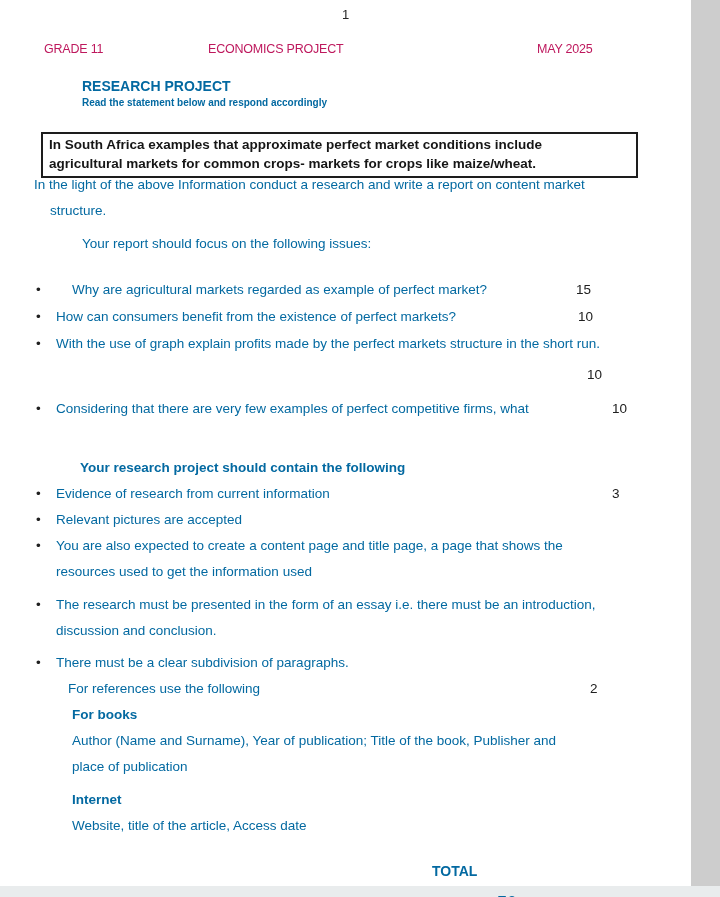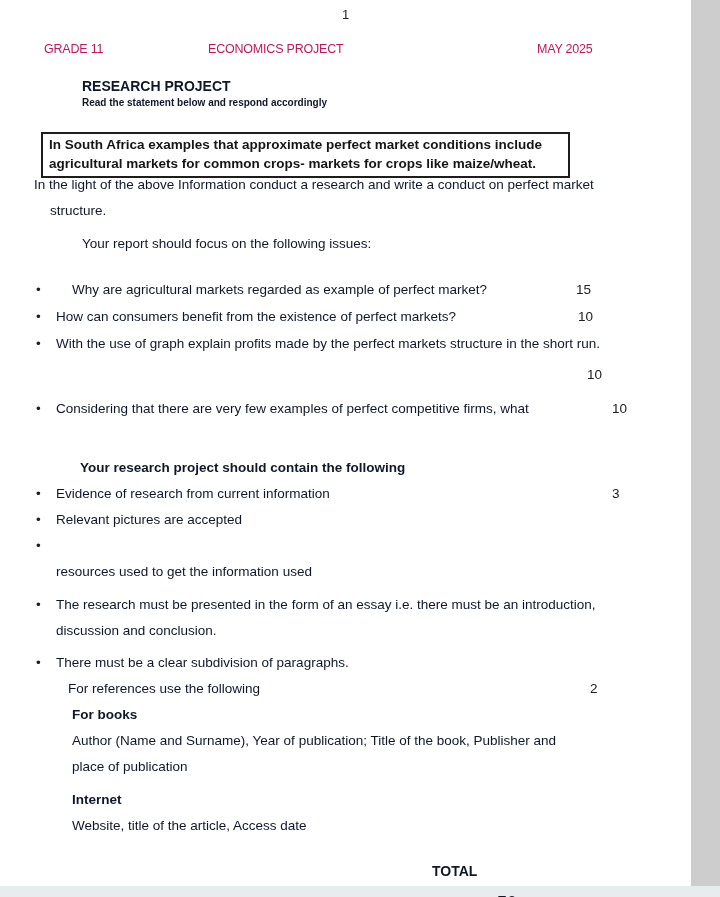--- a/index.html
+++ b/index.html
@@ -7,30 +7,30 @@
     position:relative;
     width:720px;height:897px;
     background:#ffffff;
     overflow:hidden;
     font-family:"Liberation Sans","DejaVu Sans",sans-serif;
     color:#202020;
   }
   .right-gutter{position:absolute;left:691px;top:0;width:29px;height:886px;background:#cdcdcd;}
   .bottom-gutter{position:absolute;left:0;top:886px;width:720px;height:11px;background:#e9eced;}
 
-  .line{position:absolute;white-space:nowrap;font-size:13.5px;line-height:18px;color:#0f172a;}
+  .line{position:absolute;white-space:nowrap;font-size:13.5px;line-height:18px;color:#0369a1;}
   .bold{font-weight:700;}
   .hdr{font-size:12.5px;letter-spacing:-0.2px;color:#be185d;}
   .pagenum{font-size:13px;color:#262626;}
 
   .bullet-dot{position:absolute;font-size:13.5px;line-height:18px;color:#202020;}
   .marks{position:absolute;font-size:13.5px;line-height:18px;color:#202020;}
 
   .statement-box{
-    position:absolute;left:41px;top:132px;width:529px;
+    position:absolute;left:41px;top:132px;width:597px;
     box-sizing:border-box;
     border:2px solid #1d1d1d;
     padding:2px 6px 3px 6px;
     background:#ffffff;
   }
   .statement-box .box-line{
     font-size:13.5px;font-weight:700;line-height:18.5px;white-space:nowrap;color:#161616;
   }
 </style>
 </head>
@@ -48,21 +48,21 @@
   <div class="line hdr" style="top:40px;left:537px;">MAY 2025</div>
 
   <div class="line bold" style="top:77px;left:82px;font-size:14px;">RESEARCH PROJECT</div>
   <div class="line bold" style="top:94px;left:82px;font-size:10px;">Read the statement below and respond accordingly</div>
 
   <div class="statement-box">
     <div class="box-line">In South Africa examples that approximate perfect market conditions include</div>
     <div class="box-line">agricultural markets for common crops- markets for crops like maize/wheat.</div>
   </div>
 
-  <div class="line" style="top:176px;left:34px;">In the light of the above Information conduct a research and write a conduct on perfect market</div>
+  <div class="line" style="top:176px;left:34px;">In the light of the above Information conduct a research and write a report on content market</div>
   <div class="line" style="top:202px;left:50px;">structure.</div>
 
   <div class="line" style="top:235px;left:82px;">Your report should focus on the following issues:</div>
 
   <span class="bullet-dot" style="top:281px;left:36px;">•</span>
   <div class="line" style="top:281px;left:56px;margin-left:16px;">Why are agricultural markets regarded as example of perfect market?</div>
   <span class="marks" style="top:281px;left:576px;">15</span>
 
   <span class="bullet-dot" style="top:308px;left:36px;">•</span>
   <div class="line" style="top:308px;left:56px;">How can consumers benefit from the existence of perfect markets?</div>
@@ -79,20 +79,21 @@
   <div class="line bold" style="top:459px;left:80px;">Your research project should contain the following</div>
 
   <span class="bullet-dot" style="top:485px;left:36px;">•</span>
   <div class="line" style="top:485px;left:56px;">Evidence of research from current information</div>
   <span class="marks" style="top:485px;left:612px;">3</span>
 
   <span class="bullet-dot" style="top:511px;left:36px;">•</span>
   <div class="line" style="top:511px;left:56px;">Relevant pictures are accepted</div>
 
   <span class="bullet-dot" style="top:537px;left:36px;">•</span>
+  <div class="line" style="top:537px;left:56px;">You are also expected to create a content page and title page, a page that shows the</div>
   <div class="line" style="top:563px;left:56px;">resources used to get the information used</div>
 
   <span class="bullet-dot" style="top:596px;left:36px;">•</span>
   <div class="line" style="top:596px;left:56px;">The research must be presented in the form of an essay i.e. there must be an introduction,</div>
   <div class="line" style="top:622px;left:56px;">discussion and conclusion.</div>
 
   <span class="bullet-dot" style="top:654px;left:36px;">•</span>
   <div class="line" style="top:654px;left:56px;">There must be a clear subdivision of paragraphs.</div>
 
   <div class="line" style="top:680px;left:68px;">For references use the following</div>

